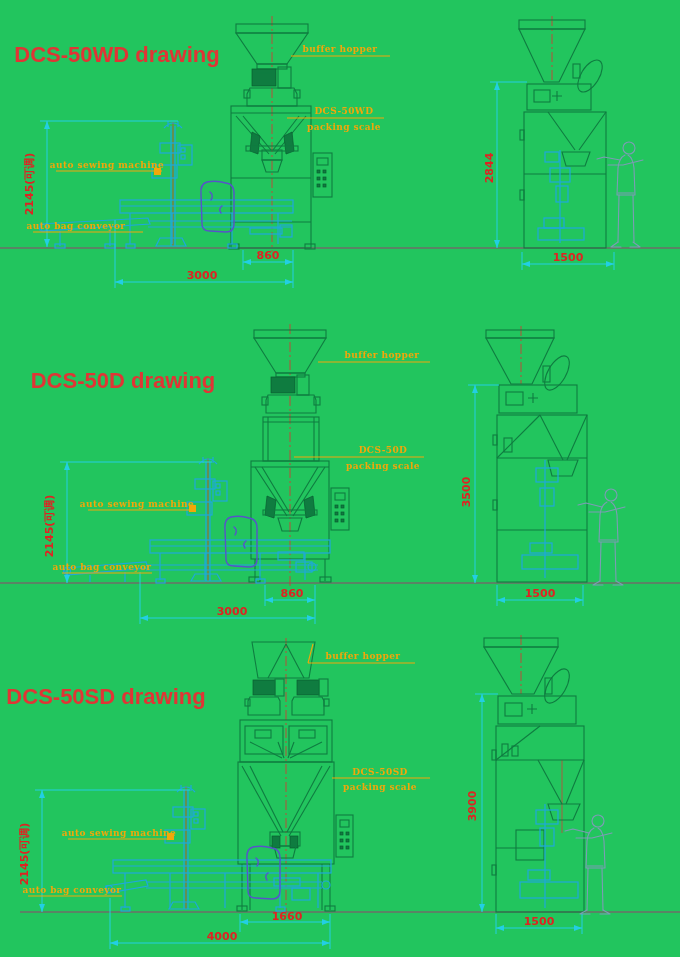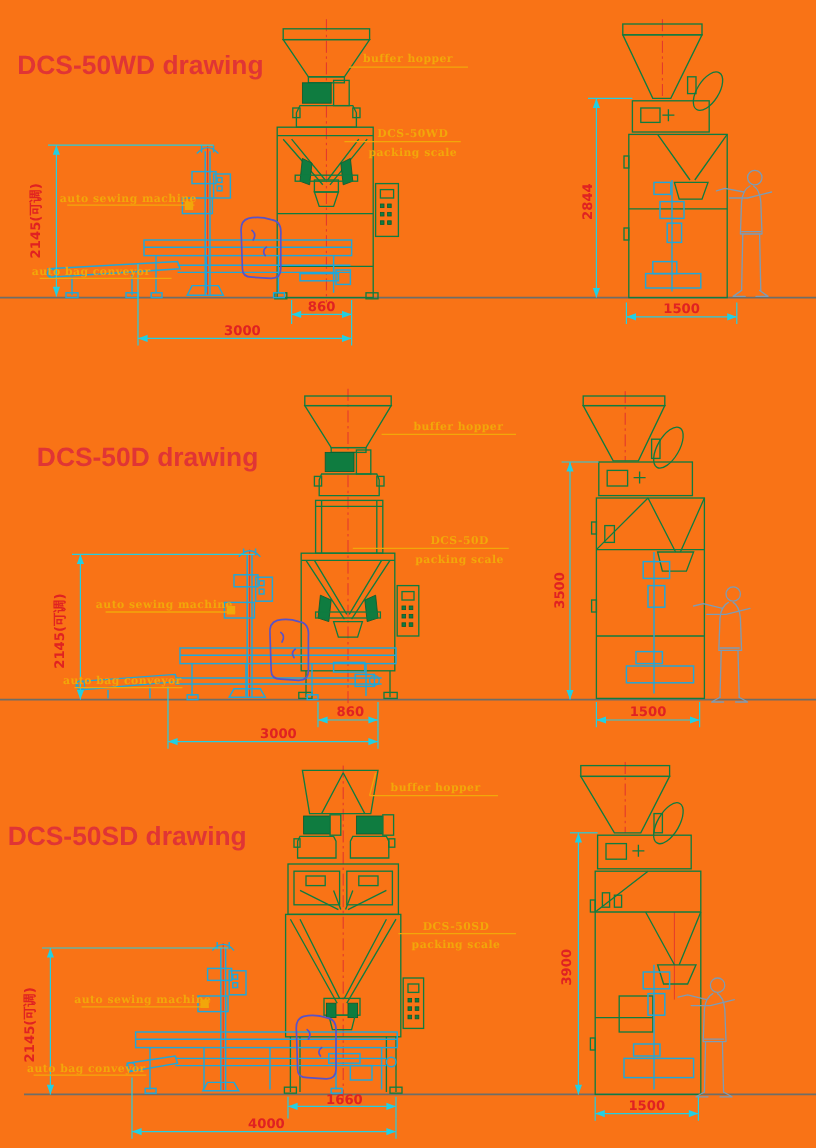--- a/index.html
+++ b/index.html
@@ -1,16 +1,16 @@
 <!DOCTYPE html>
 <html><head>
 <meta charset="utf-8">
 <style>
   html,body{margin:0;padding:0;background:#fff}
-  .canvas{position:relative;width:680px;height:957px;background:#f97316;overflow:hidden;
+  .canvas{position:relative;width:680px;height:957px;background:#22c55e;overflow:hidden;
           font-family:"Liberation Sans",sans-serif}
   svg.sec{position:absolute;left:0;display:block}
   
   .g{stroke:#0f7c40;fill:none;stroke-width:1.1}
   .gf{fill:#0f7c40;stroke:#0a5c30;stroke-width:.7}
   .c{stroke:#1ea8dc;fill:none;stroke-width:1.2}
   .dim{stroke:#22cfe3;fill:none;stroke-width:1}
   .ar{fill:#22cfe3;stroke:none}
   .center{stroke:#e03030;stroke-width:.8;stroke-dasharray:10 3 2 3;fill:none}
   .redline{stroke:#e03030;stroke-width:.7;fill:none}

